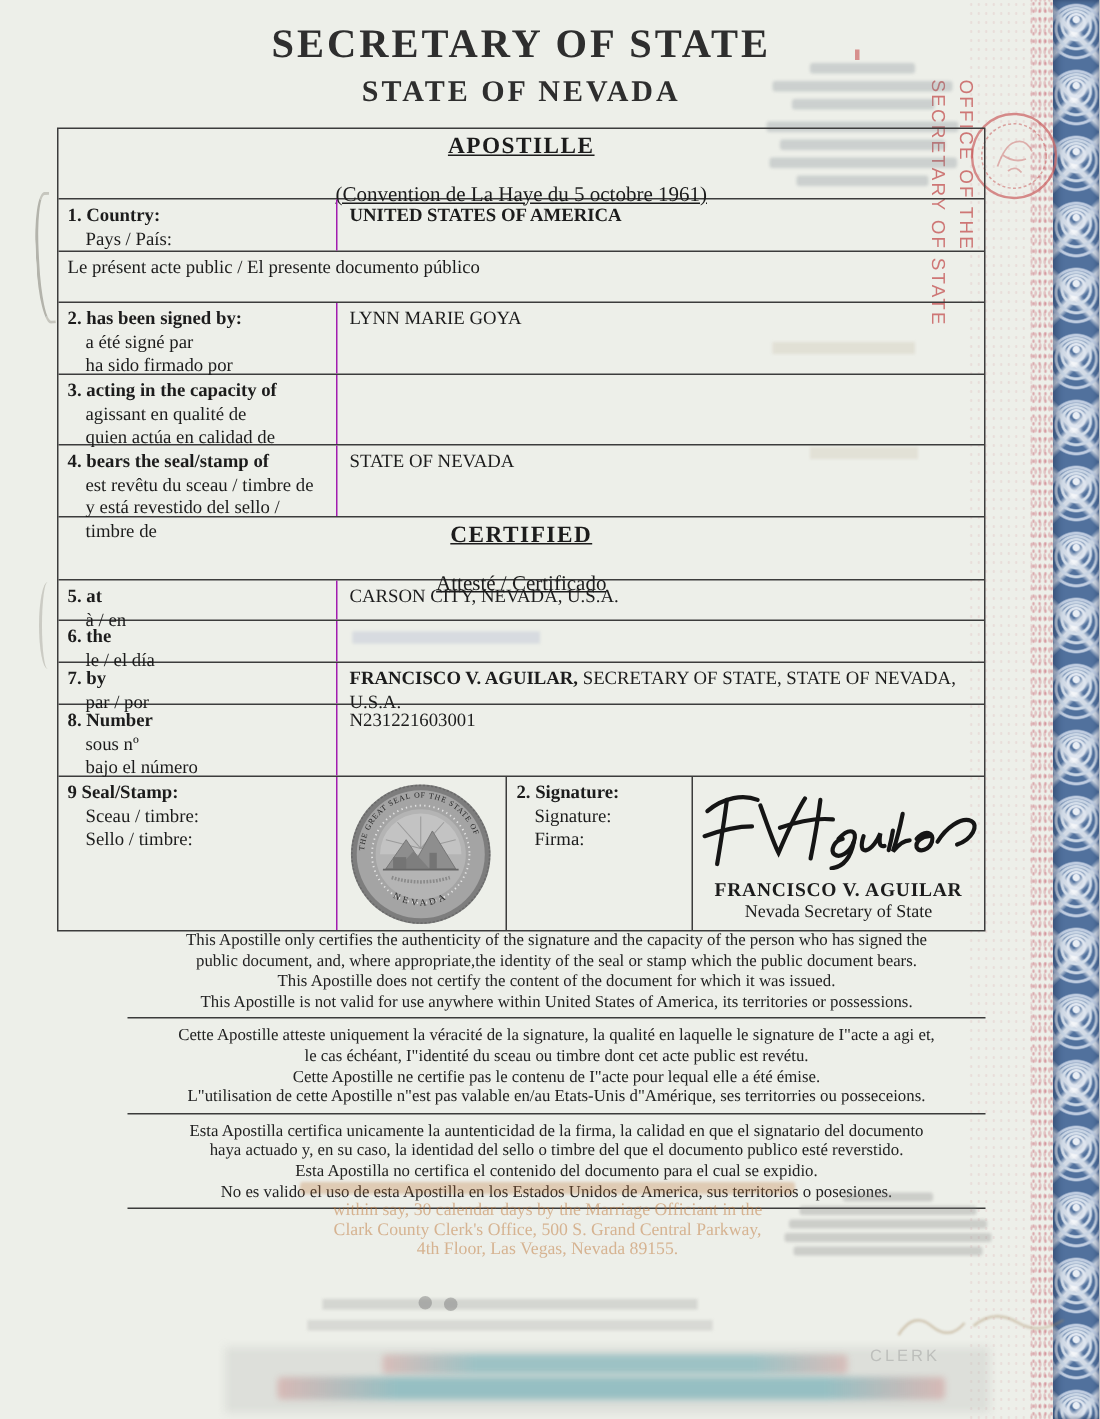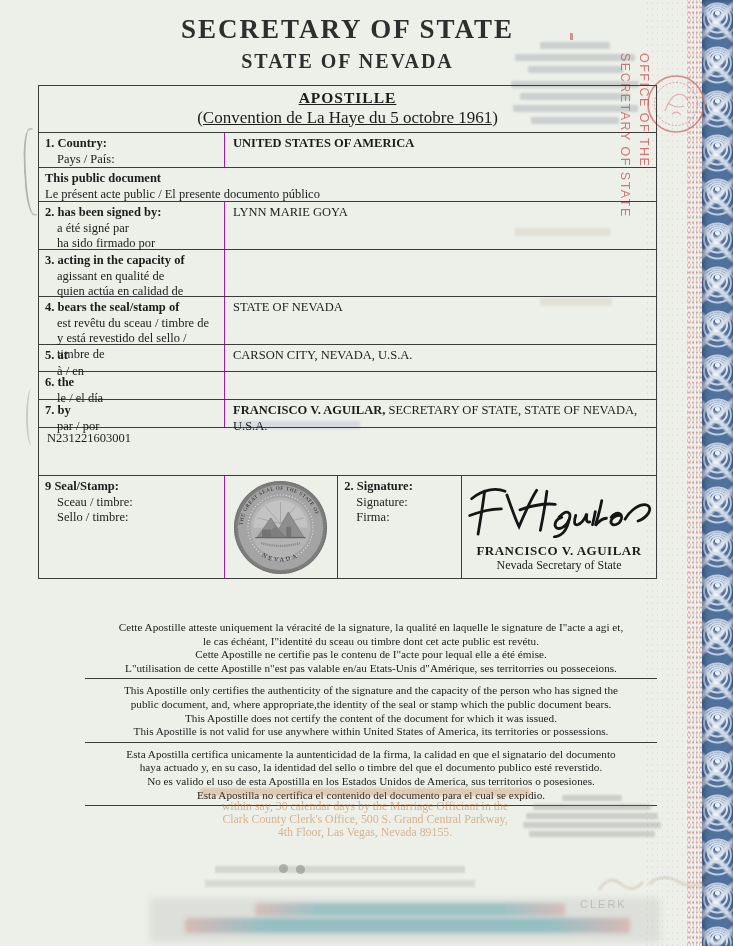--- a/index.html
+++ b/index.html
@@ -56,21 +56,21 @@
   }
   .t-row{display:flex;border-top:1px solid #3c3c3c;box-sizing:border-box;}
   .t-row:first-child{border-top:none;}
   .cell{box-sizing:border-box;padding:3px 6px 0 6px;}
   .lbl{width:186px;border-right:1px solid #a21caf;}
   .val{flex:1;padding-left:8px;}
   .b{font-weight:bold;}
   .sub{margin-left:12px;}
   .center-cell{width:100%;text-align:center;padding-top:4px;text-decoration:underline;}
   .head-title{font-size:15.5px;font-weight:bold;letter-spacing:1px;}
-  .head-sub{font-size:17px;margin-top:4px;}
+  .head-sub{font-size:14px;margin-top:17px;}
   .sig-name{font-weight:bold;font-size:13px;text-align:center;letter-spacing:.5px;}
   .sig-title{font-size:12px;text-align:center;}
   
   .legal{position:absolute;left:85px;top:621px;width:572px;text-align:center;
     font-size:11.2px;line-height:13.6px;color:#222;}
   .legal-block{border-bottom:1.6px solid #3b3b3b;padding-bottom:3px;margin-bottom:5px;}
   .legal-line{display:block;}
   
   .staple1{position:absolute;left:24px;top:128px;width:9px;height:84px;
     border-left:2px solid #b3b3ab;border-top:2px solid #c6c6be;border-bottom:2px solid #c6c6be;
@@ -157,21 +157,20 @@
     <div class="t-row" style="height:35px">
       <div class="cell lbl">
         <div class="b">1. Country:</div>
         <div class="sub">Pays / País:</div>
       </div>
       <div class="cell val b">UNITED STATES OF AMERICA</div>
     </div>
 
     <div class="t-row" style="height:34px">
       <div class="cell" style="width:100%">
-        <div class="b">This public document</div>
         <div>Le présent acte public / El presente documento público</div>
       </div>
     </div>
 
     <div class="t-row" style="height:48px">
       <div class="cell lbl">
         <div class="b">2. has been signed by:</div>
         <div class="sub">a été signé par</div>
         <div class="sub">ha sido firmado por</div>
       </div>
@@ -188,20 +187,26 @@
 
     <div class="t-row" style="height:48px">
       <div class="cell lbl">
         <div class="b">4. bears the seal/stamp of</div>
         <div class="sub">est revêtu du sceau / timbre de</div>
         <div class="sub">y está revestido del sello / timbre de</div>
       </div>
       <div class="cell val">STATE OF NEVADA</div>
     </div>
 
+    <div class="t-row" style="height:42px">
+      <div class="cell center-cell">
+        <div class="head-title">CERTIFIED</div>
+        <div class="head-sub">Attesté / Certificado</div>
+      </div>
+    </div>
 
     <div class="t-row" style="height:27px">
       <div class="cell lbl">
         <div class="b">5. at</div>
         <div class="sub">à / en</div>
       </div>
       <div class="cell val">CARSON CITY, NEVADA, U.S.A.</div>
     </div>
 
     <div class="t-row" style="height:28px">
@@ -213,20 +218,25 @@
 
     <div class="t-row" style="height:28px">
       <div class="cell lbl">
         <div class="b">7. by</div>
         <div class="sub">par / por</div>
       </div>
       <div class="cell val"><span class="b">FRANCISCO V. AGUILAR,</span><span> SECRETARY OF STATE, STATE OF NEVADA, U.S.A.</span></div>
     </div>
 
     <div class="t-row" style="height:48px">
+      <div class="cell lbl">
+        <div class="b">8. Number</div>
+        <div class="sub">sous nº</div>
+        <div class="sub">bajo el número</div>
+      </div>
       <div class="cell val">N231221603001</div>
     </div>
 
     <div class="t-row" style="height:103px">
       <div class="cell lbl" style="width:186px">
         <div class="b">9 Seal/Stamp:</div>
         <div class="sub">Sceau / timbre:</div>
         <div class="sub">Sello / timbre:</div>
       </div>
       <div class="cell" style="width:114px;border-right:1px solid #3c3c3c;display:flex;align-items:center;justify-content:center;padding:0">
@@ -287,36 +297,36 @@
           </g>
         </svg>
         <div class="sig-name">FRANCISCO V. AGUILAR</div>
         <div class="sig-title">Nevada Secretary of State</div>
       </div>
     </div>
   </div>
 
   <div class="legal">
     <div class="legal-block">
+      <span class="legal-line">This Apostille only certifies the authenticity of the signature and the capacity of the person who has signed the</span>
+      <span class="legal-line">public document, and, where appropriate,the identity of the seal or stamp which the public document bears.</span>
+      <span class="legal-line">This Apostille does not certify the content of the document for which it was issued.</span>
+      <span class="legal-line">This Apostille is not valid for use anywhere within United States of America, its territories or possessions.</span>
+    </div>
+    <div class="legal-block">
       <span class="legal-line">Cette Apostille atteste uniquement la véracité de la signature, la qualité en laquelle le signature de I"acte a agi et,</span>
       <span class="legal-line">le cas échéant, I"identité du sceau ou timbre dont cet acte public est revétu.</span>
       <span class="legal-line">Cette Apostille ne certifie pas le contenu de I"acte pour lequal elle a été émise.</span>
       <span class="legal-line">L"utilisation de cette Apostille n"est pas valable en/au Etats-Unis d"Amérique, ses territorries ou posseceions.</span>
     </div>
     <div class="legal-block">
-      <span class="legal-line">This Apostille only certifies the authenticity of the signature and the capacity of the person who has signed the</span>
-      <span class="legal-line">public document, and, where appropriate,the identity of the seal or stamp which the public document bears.</span>
-      <span class="legal-line">This Apostille does not certify the content of the document for which it was issued.</span>
-      <span class="legal-line">This Apostille is not valid for use anywhere within United States of America, its territories or possessions.</span>
-    </div>
-    <div class="legal-block">
       <span class="legal-line">Esta Apostilla certifica unicamente la auntenticidad de la firma, la calidad en que el signatario del documento</span>
       <span class="legal-line">haya actuado y, en su caso, la identidad del sello o timbre del que el documento publico esté reverstido.</span>
+      <span class="legal-line">Esta Apostilla no certifica el contenido del documento para el cual se expidio.</span>
       <span class="legal-line">No es valido el uso de esta Apostilla en los Estados Unidos de America, sus territorios o posesiones.</span>
-      <span class="legal-line">Esta Apostilla no certifica el contenido del documento para el cual se expidio.</span>
     </div>
   </div>
 
   <div class="ghost ghost-marriage">
     <div class="pre gbar"></div>
     <div>within say, 30 calendar days by the Marriage Officiant in the</div>
     <div>Clark County Clerk's Office, 500 S. Grand Central Parkway,</div>
     <div>4th Floor, Las Vegas, Nevada 89155.</div>
   </div>
   <div class="ghost ghost-grayblock">

